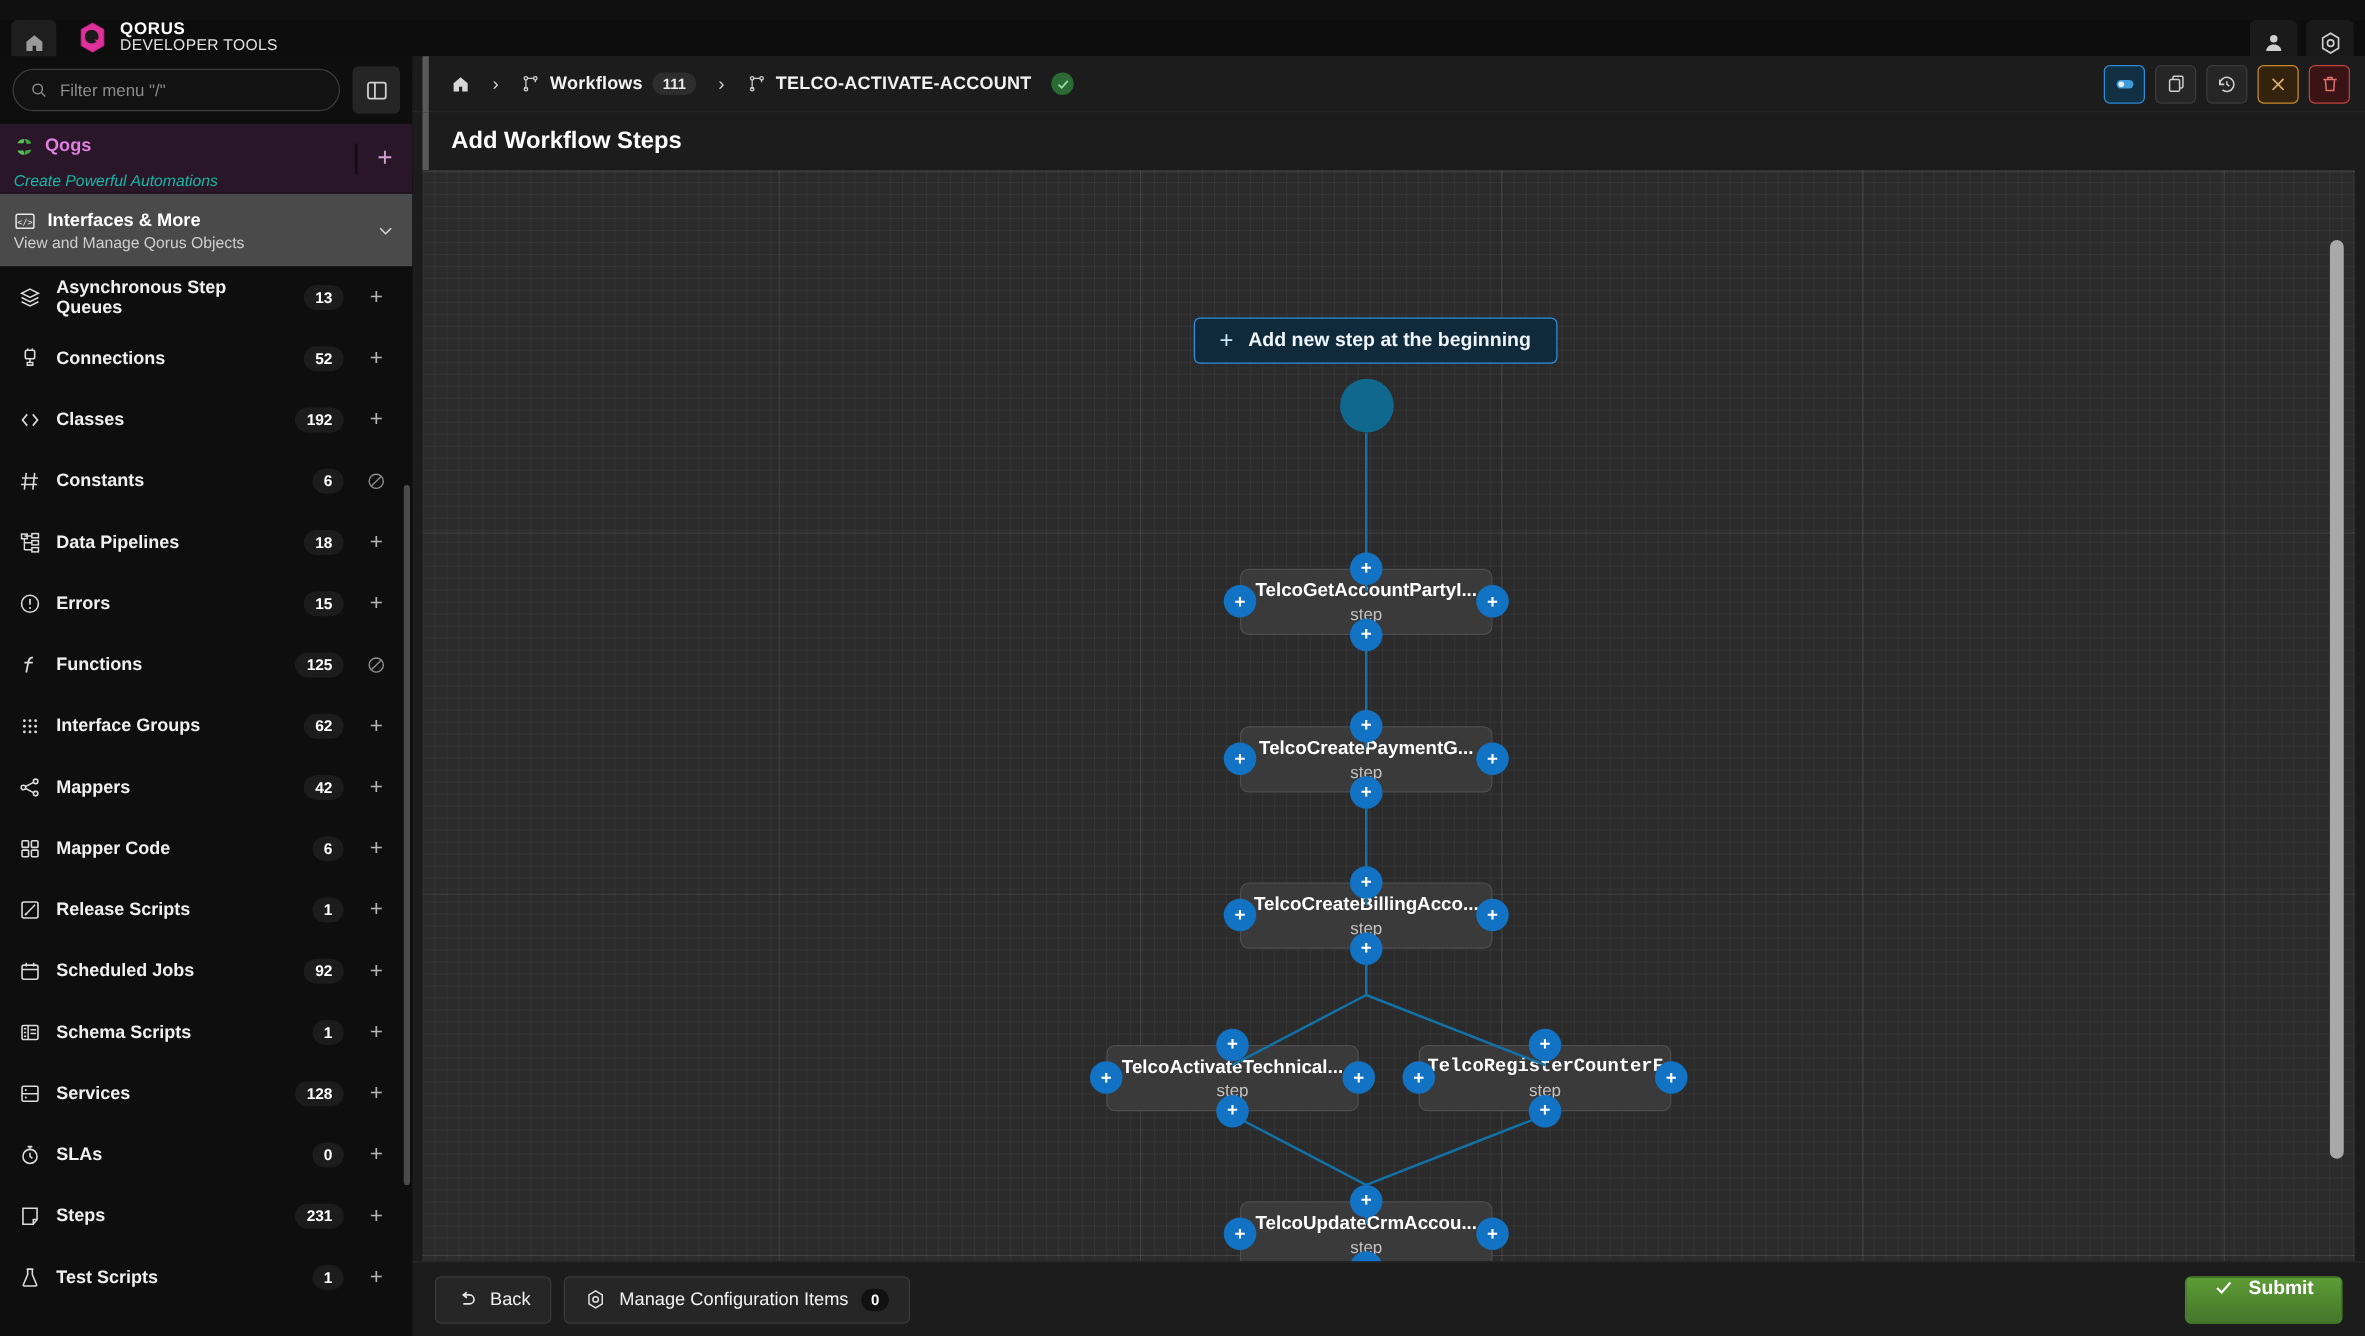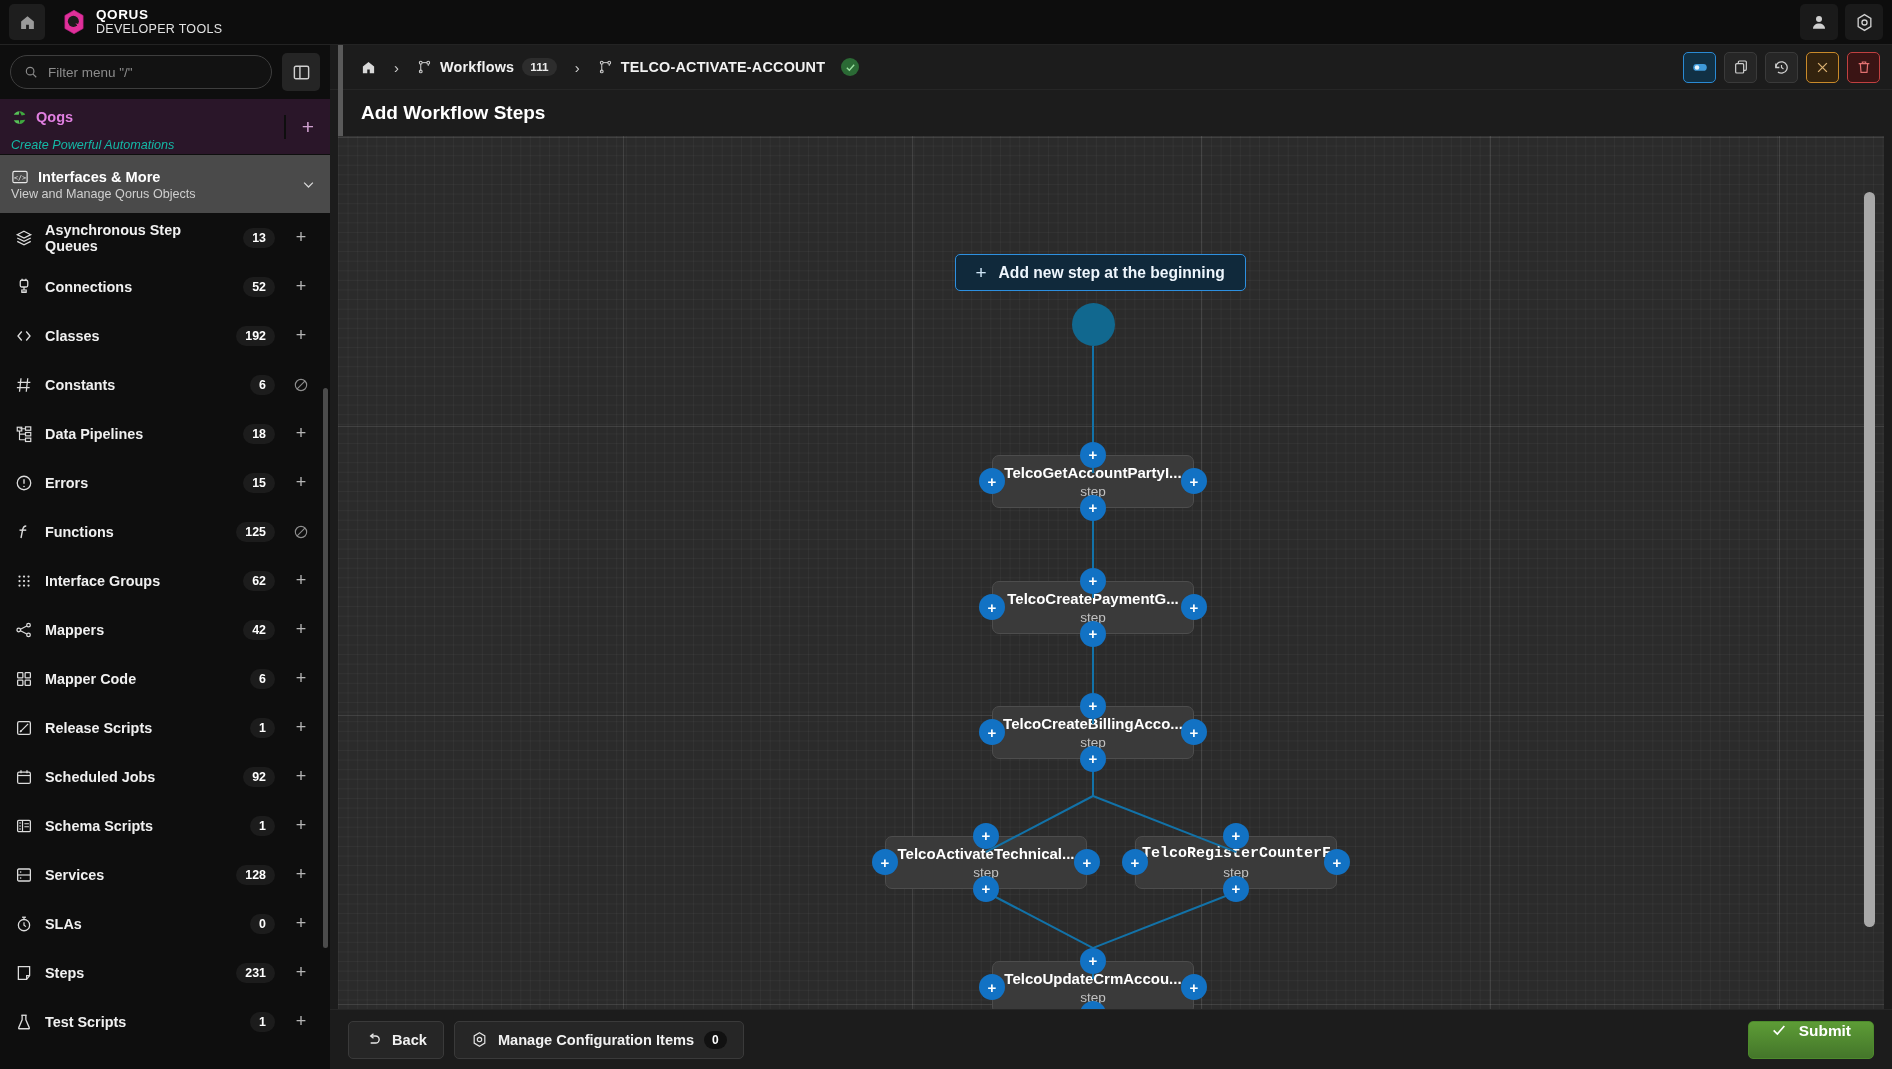--- a/index.html
+++ b/index.html
@@ -6,23 +6,23 @@
   html, body {
     width: 1892px; height: 1069px;
     background: #101010;
     font-family: "Liberation Sans", sans-serif;
     color: #e8e8e8;
     overflow: hidden;
   }
 
   
   #topbar {
-    position: absolute; top: 0; left: 0; width: 1892px; height: 45px;
+    position: absolute; top: 16px; left: 0; width: 1892px; height: 45px;
     background: #0d0d0d;
-    display: flex; align-items: center;
+    display: flex; align-items: flex-start;
     border-bottom: 1px solid #232323;
   }
   .home-btn {
     width: 36px; height: 36px; margin-left: 9px;
     background: #1e1e1e; border-radius: 5px;
     display: flex; align-items: center; justify-content: center;
     cursor: pointer;
   }
   .brand { display: flex; align-items: center; margin-left: 16px; gap: 9px; }
   .brand-logo { width: 26px; height: 26px; position: relative; }
@@ -205,21 +205,21 @@
   
   #bottom-bar {
     position: absolute; bottom: 0; left: 330px; width: 1562px; height: 60px;
     background: #1c1c1c; display: flex; align-items: center; padding: 0 18px;
     border-top: 1px solid #262626;
   }
   .bb-btn {
     height: 38px; background: #262626; border: 1px solid #3a3a3a; border-radius: 5px;
     display: flex; align-items: center; gap: 10px; padding: 0 16px; cursor: pointer;
   }
-  .bb-btn .lb { font-size: 14.6px; font-weight: bold; color: #f2f2f2; }
+  .bb-btn .lb { font-size: 14.6px; font-weight: normal; color: #f2f2f2; }
   .bb-badge {
     background: #111; border-radius: 9px; padding: 2px 8px; font-size: 12px;
     font-weight: bold; color: #fff;
   }
   #submit-btn {
     margin-left: auto; height: 38px; border-radius: 5px;
     background: linear-gradient(#5d9c36, #44762a);
     display: flex; align-items: flex-start; gap: 12px; padding: 0 22px; cursor: pointer;
     border: 1px solid #4d8a2c;
   }

